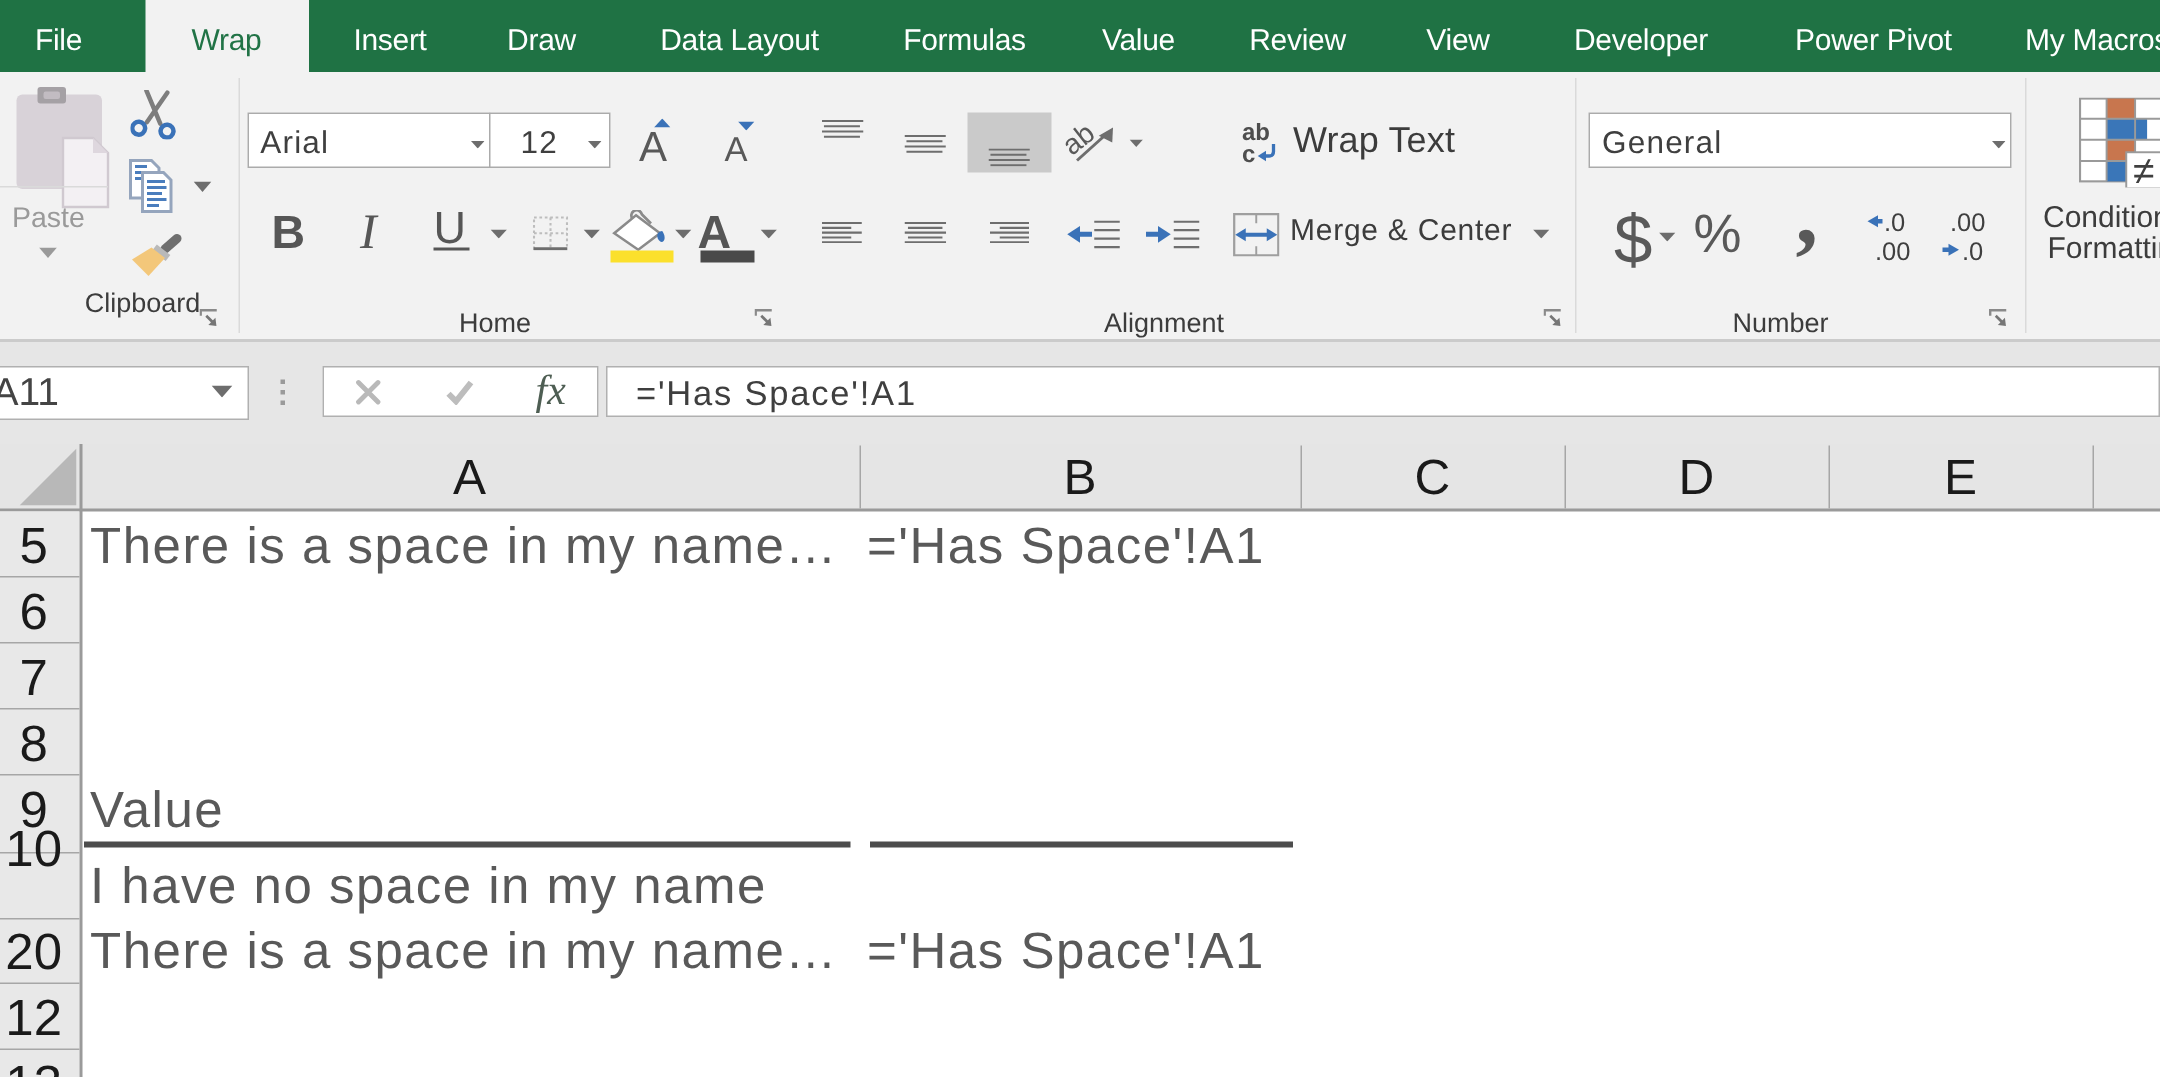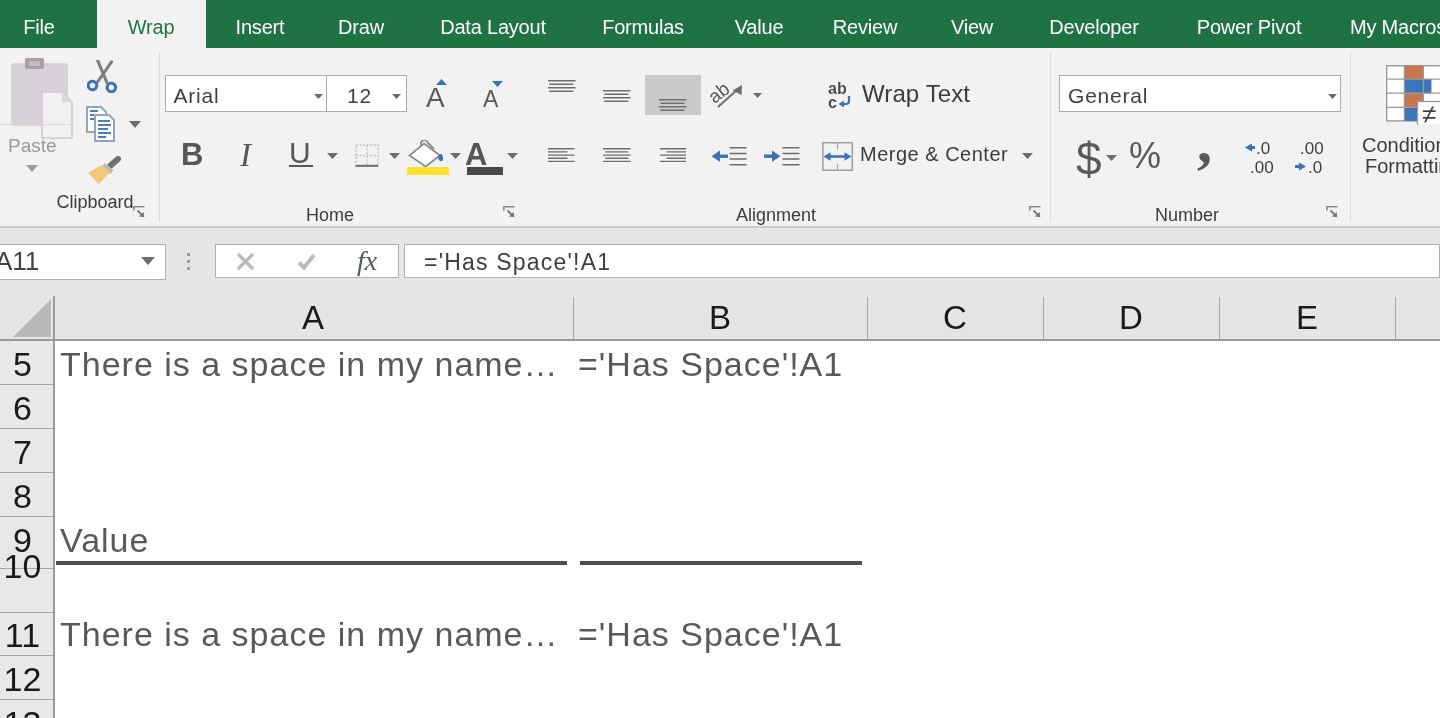--- a/index.html
+++ b/index.html
@@ -303,26 +303,27 @@
   <div class="ab" style="left:0;top:567.5px;width:53px;height:1px;background:#a6a6a6;"></div>
   <div class="ab" style="left:0;top:611.5px;width:53px;height:1px;background:#a6a6a6;"></div>
   <div class="ab" style="left:0;top:655px;width:53px;height:1px;background:#a6a6a6;"></div>
   <div class="ab" style="left:0;top:699px;width:53px;height:1px;background:#a6a6a6;"></div>
   <div class="rowhdr" style="top:347.2px;">5</div>
   <div class="rowhdr" style="top:391.2px;">6</div>
   <div class="rowhdr" style="top:435.2px;">7</div>
   <div class="rowhdr" style="top:479.2px;">8</div>
   <div class="rowhdr" style="top:523.2px;">9</div>
   <div class="rowhdr" style="top:549px;">10</div>
-  <div class="rowhdr" style="top:618.4px;">11</div>
+  <div class="rowhdr" style="top:618.4px;">20</div>
   <div class="rowhdr" style="top:662.2px;">12</div>
   <div class="rowhdr" style="top:705.9px;">13</div>
 
   <div class="ctext" style="left:60px;top:346.6px;">There is a space in my name…</div>
   <div class="ctext" style="left:578px;top:346.6px;">='Has Space'!A1</div>
   <div class="ctext" style="left:60px;top:523px;">Value</div>
+  <div class="ctext" style="left:60px;top:573.7px;">I have no space in my name</div>
   <div class="ctext" style="left:60px;top:617.1px;">There is a space in my name…</div>
   <div class="ctext" style="left:578px;top:617.1px;">='Has Space'!A1</div>
 
   <div class="ab" style="left:56px;top:561px;width:511px;height:3.5px;background:#4d4d4d;"></div>
   <div class="ab" style="left:580px;top:561px;width:282px;height:3.5px;background:#4d4d4d;"></div>
 
 </div>
 
 </body></html>

